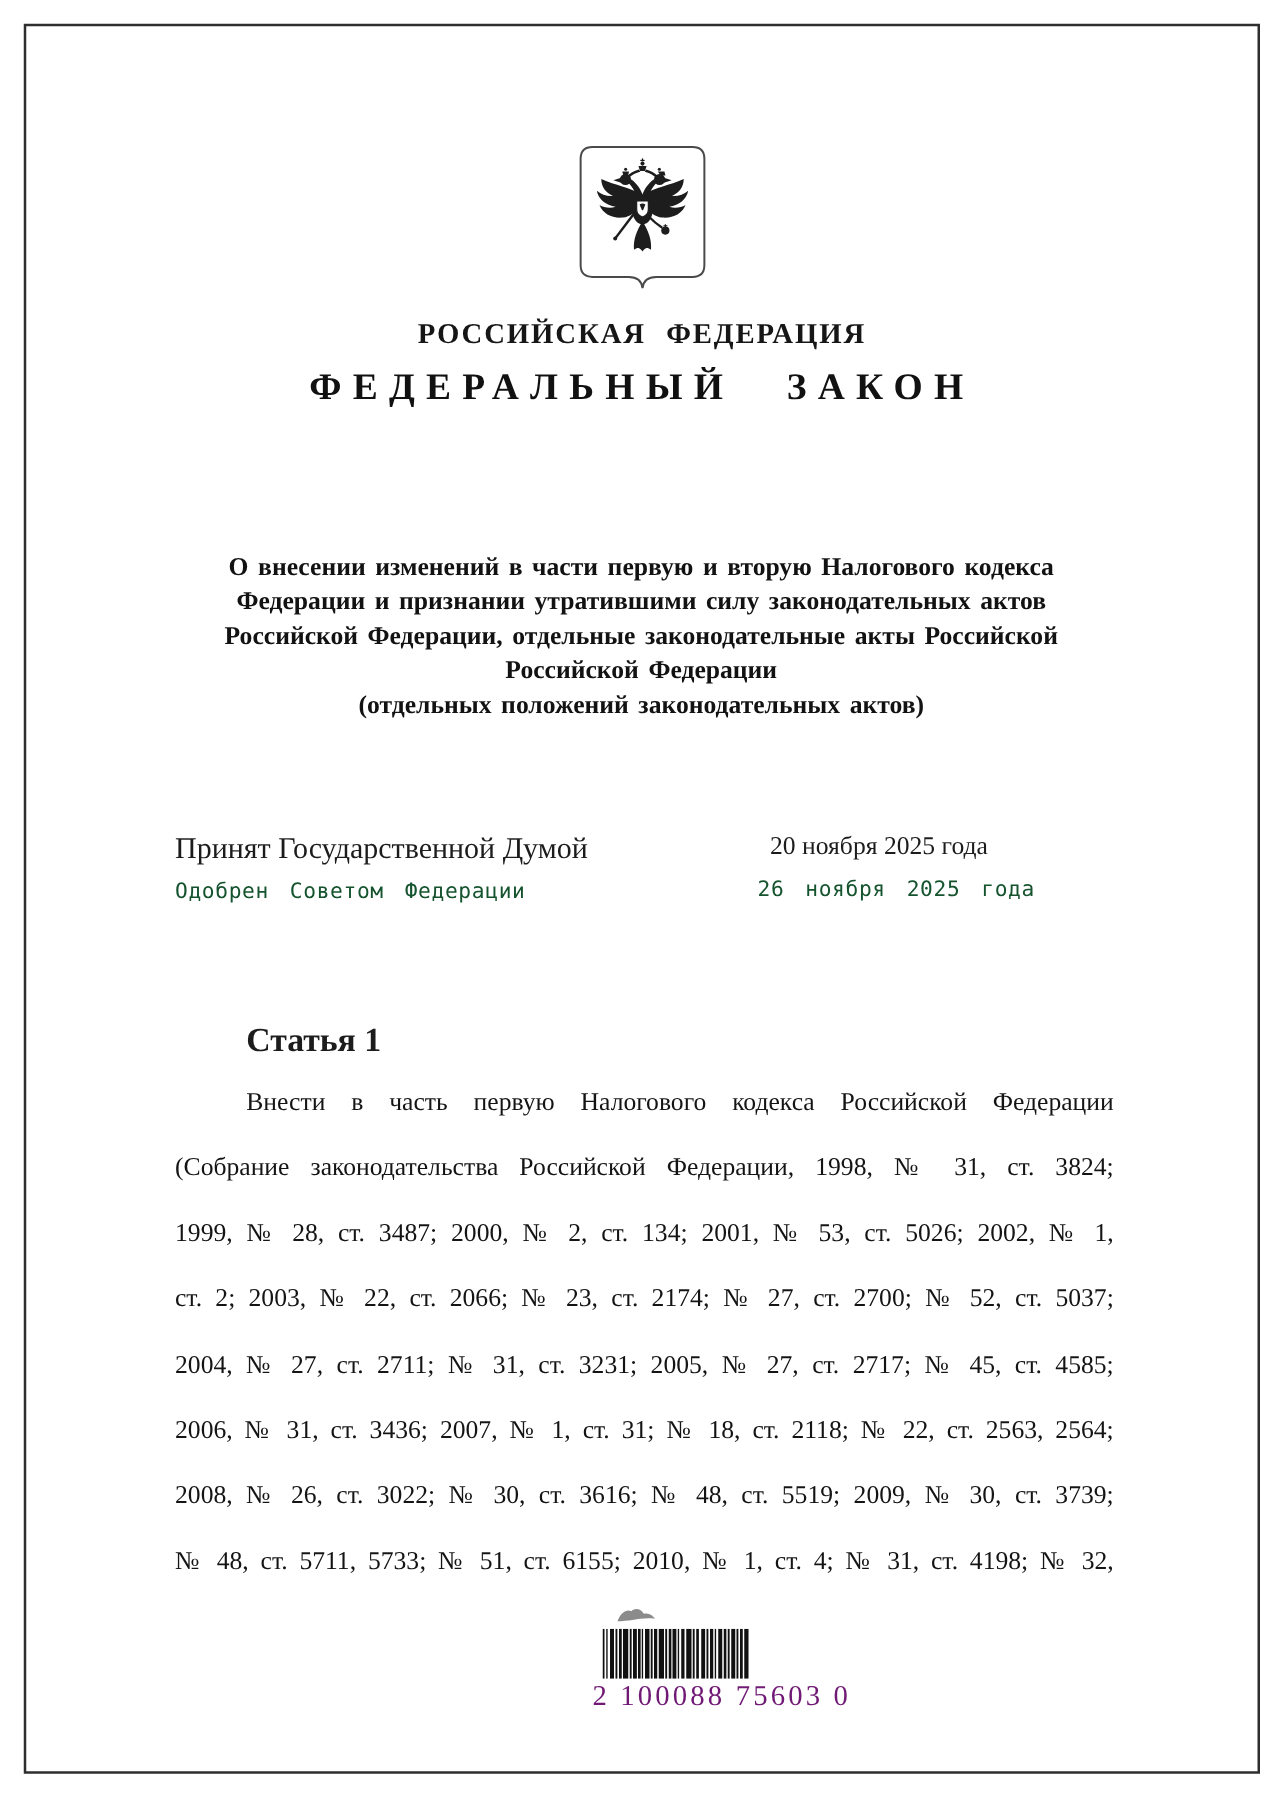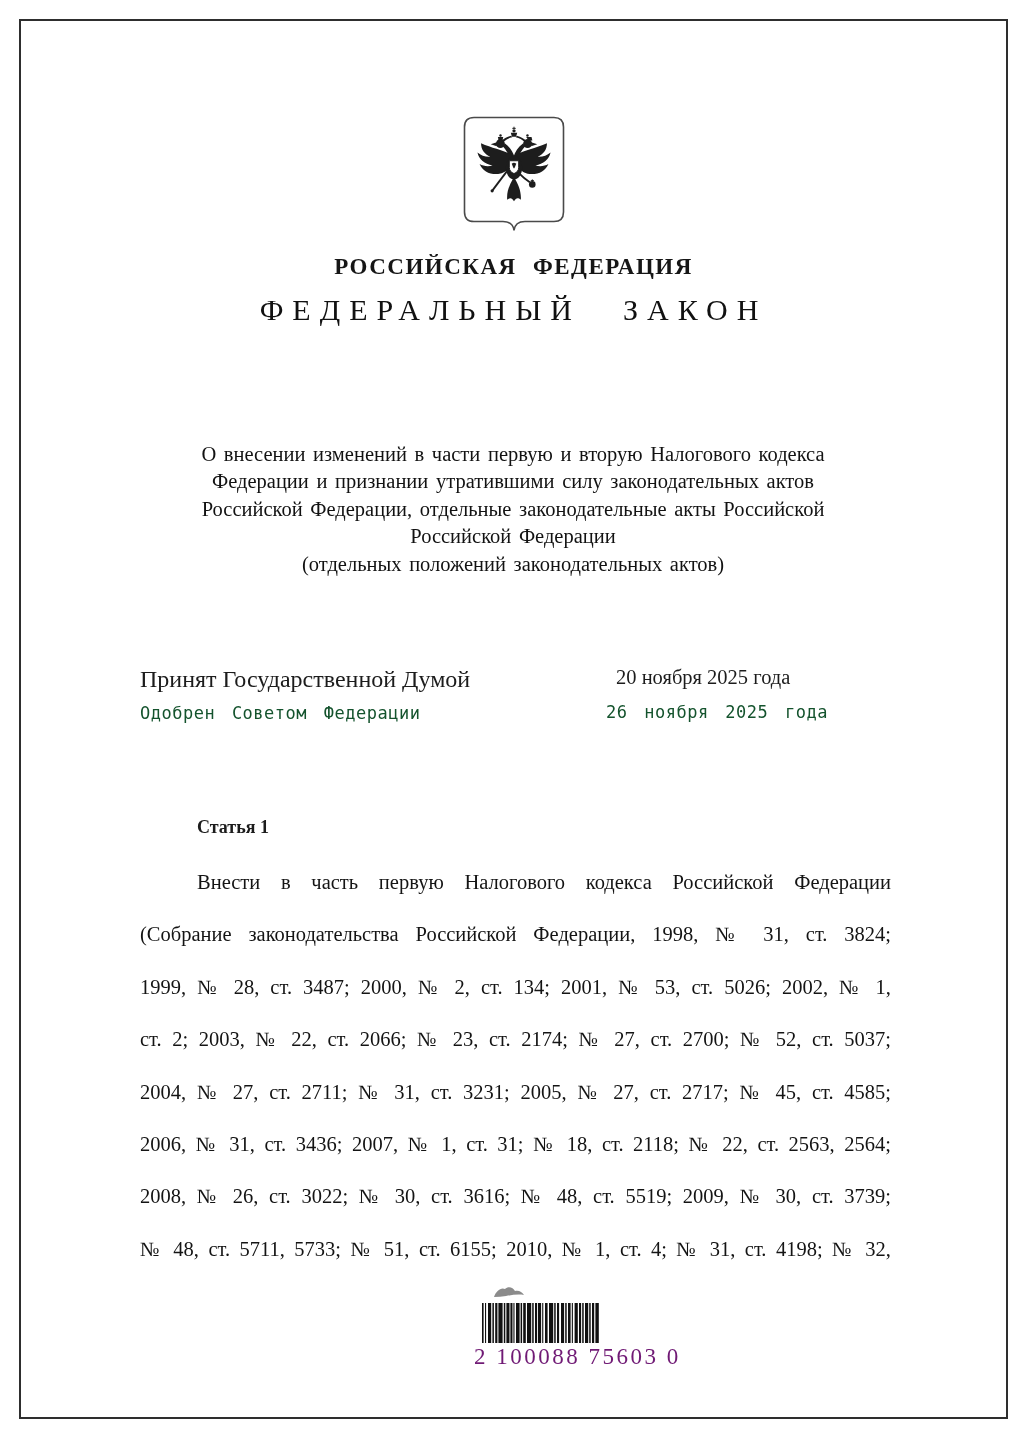--- a/index.html
+++ b/index.html
@@ -37,31 +37,31 @@
     color: #161616;
   }
   .law-heading {
     position: absolute;
     left: 0; top: 293px;
     width: 1027px;
     display: flex;
     justify-content: center;
     gap: 42px;
     font-size: 30px;
-    font-weight: normal;
+    font-weight: bold;
     letter-spacing: 9px;
     color: #111111;
   }
   .doc-title {
     position: absolute;
     left: 118px; top: 441px;
     width: 790px;
     text-align: center;
     font-size: 20.5px;
-    font-weight: normal;
+    font-weight: bold;
     line-height: 27.4px;
     word-spacing: 2.5px;
     color: #121212;
   }
   .adoption-label {
     position: absolute;
     left: 140px;
     font-size: 24px;
     white-space: nowrap;
   }
@@ -77,21 +77,21 @@
   .typewriter {
     font-family: "DejaVu Sans Mono", monospace;
     font-size: 17px;
     letter-spacing: 0.5px;
     word-spacing: 6px;
     color: #14532d;
   }
   .article-heading {
     position: absolute;
     left: 197px; top: 817px;
-    font-size: 18px;
+    font-size: 27px;
     font-weight: bold;
   }
   .body-paragraph {
     position: absolute;
     left: 140px; top: 856px;
     width: 751px;
     font-size: 20.5px;
     line-height: 52.4px;
     color: #141414;
   }

